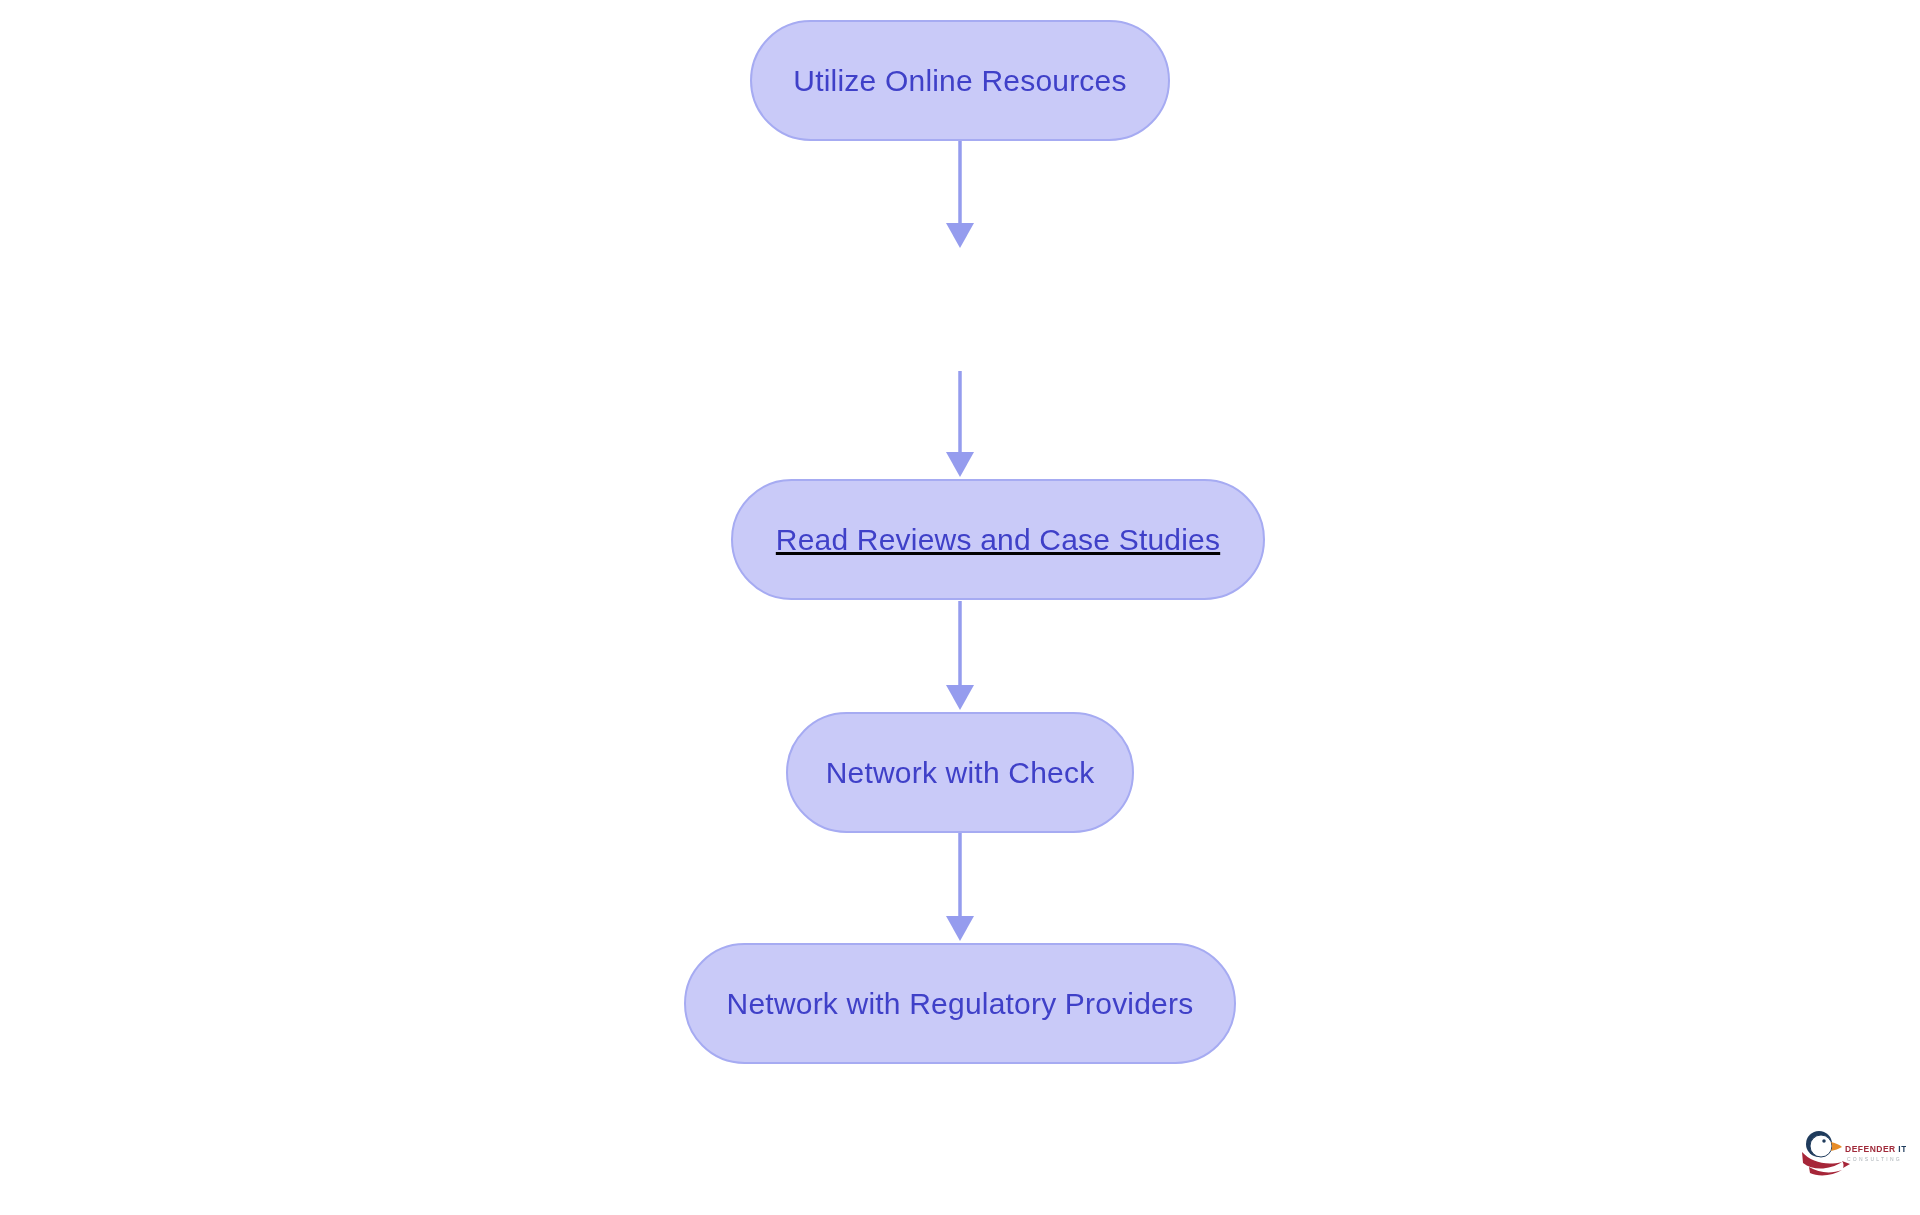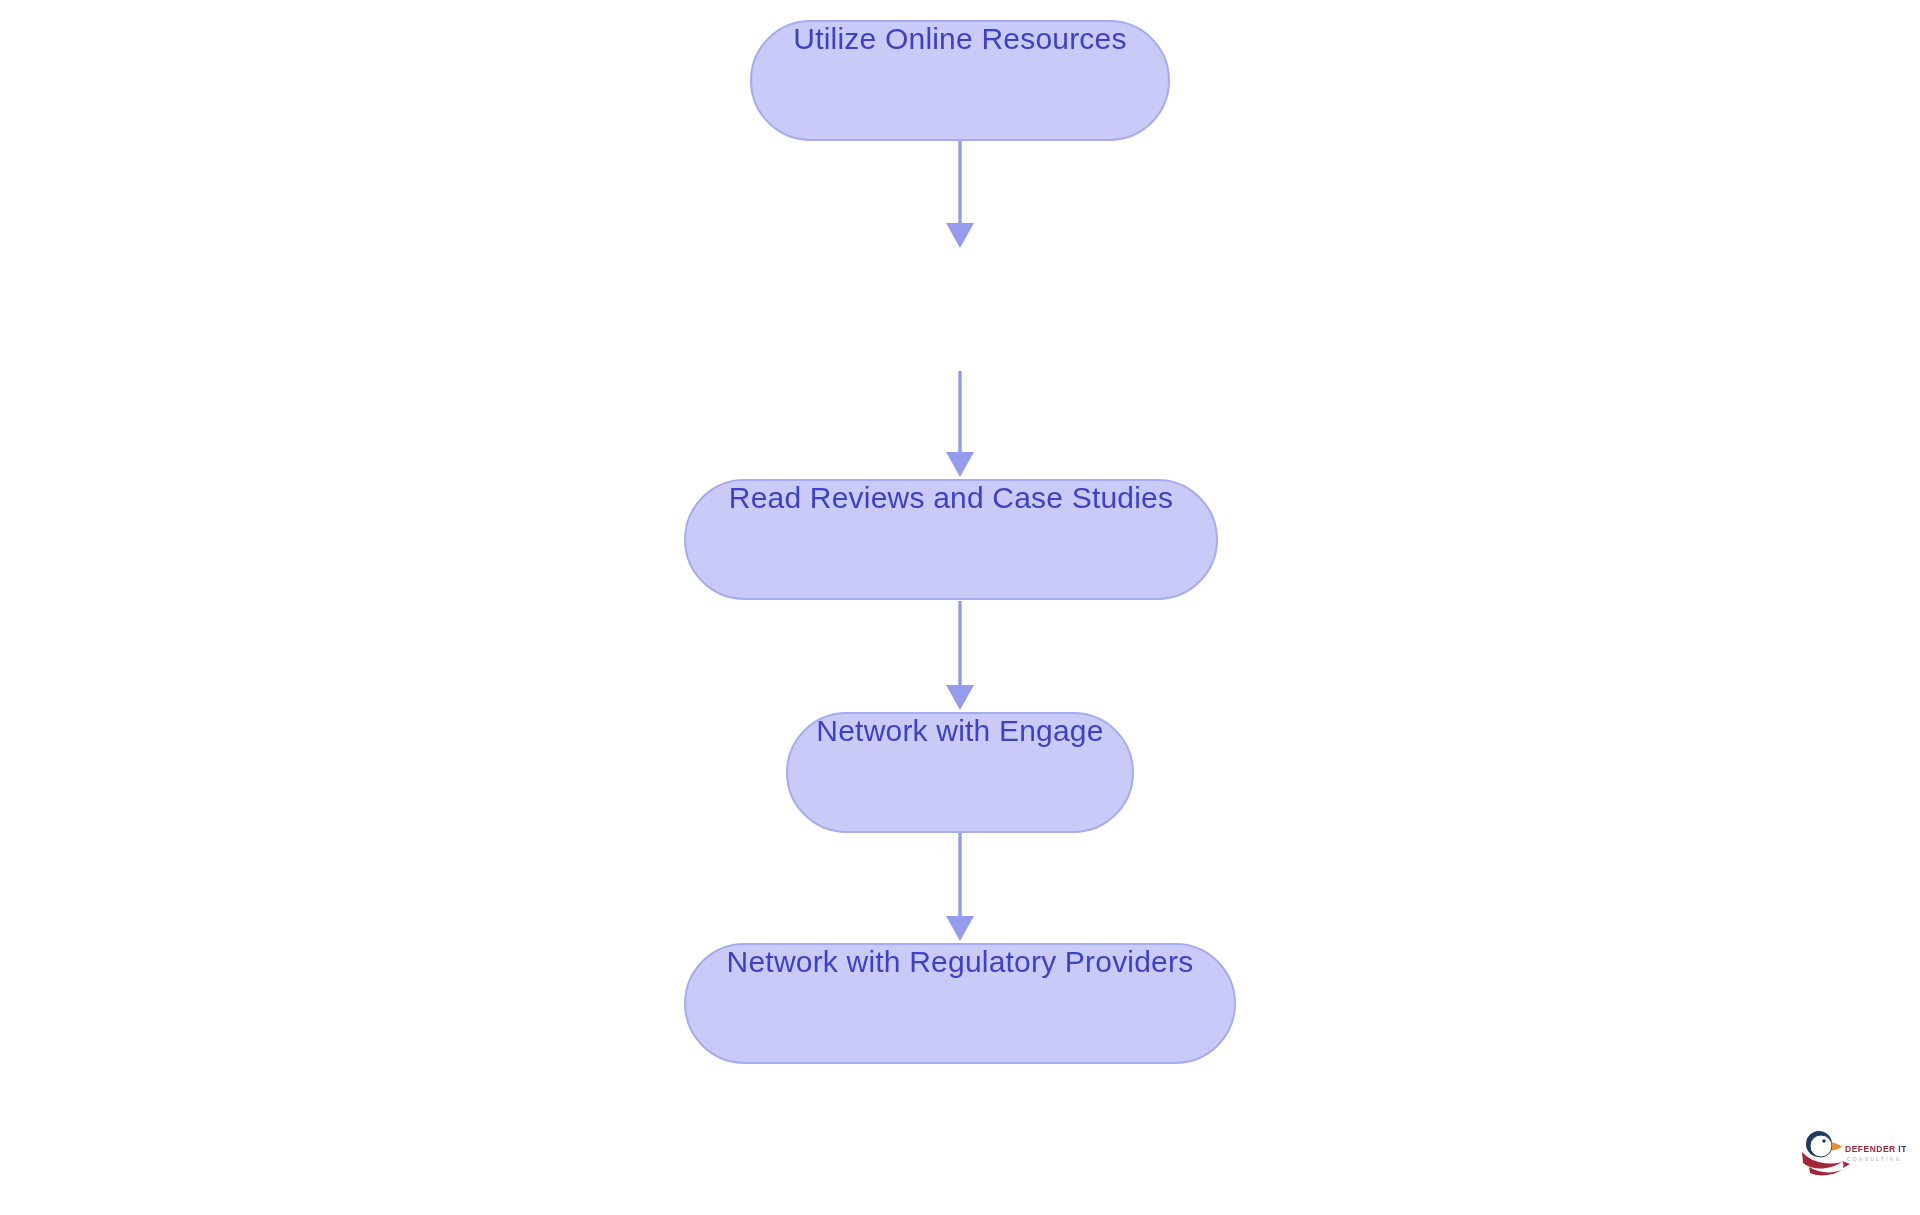--- a/index.html
+++ b/index.html
@@ -14,33 +14,33 @@
     background: var(--bg, #ffffff);
     overflow: hidden;
   }
   .node {
     position: absolute;
     height: 121px;
     border-radius: 60.5px;
     background: var(--node-fill, #c9caf8);
     border: 2px solid var(--node-border, #a6abf2);
     display: flex;
-    align-items: flex-start;
+    align-items: center;
     justify-content: center;
   }
   .node .node-label {
     color: var(--node-text, #3f40c8);
     font-size: 30px;
     font-weight: 500;
     letter-spacing: 0.2px;
     white-space: nowrap;
   }
   .node-1 { left: 750px; top: 20px;  width: 420px; }
   .node-2 { left: 788px; top: 250px; width: 344px; }
-  .node-3 { left: 684px; top: 479px; width: 534px; }
+  .node-3 { left: 731px; top: 479px; width: 534px; text-decoration: underline; }
   .node-4 { left: 786px; top: 712px; width: 348px; }
   .node-5 { left: 684px; top: 943px; width: 552px; }
 
   .arrow { position: absolute; left: 944px; width: 32px; }
   .arrow svg { display: block; width: 100%; height: 100%; }
   .arrow line { stroke: var(--arrow, #959cee); stroke-width: 3.5; }
   .arrow polygon { fill: var(--arrow, #959cee); }
   .arrow-1 { top: 141px; height: 108px; }
   .arrow-2 { top: 371px; height: 107px; }
   .arrow-3 { top: 601px; height: 110px; }
@@ -87,21 +87,21 @@
   </div>
 
   <div class="arrow arrow-3">
     <svg viewBox="0 0 32 110">
       <line x1="16" y1="0" x2="16" y2="86"></line>
       <polygon points="2,84 30,84 16,109"></polygon>
     </svg>
   </div>
 
   <div class="node node-4">
-    <span class="node-label">Network with Engage</span>
+    <span class="node-label">Network with Check</span>
   </div>
 
   <div class="arrow arrow-4">
     <svg viewBox="0 0 32 109">
       <line x1="16" y1="0" x2="16" y2="85"></line>
       <polygon points="2,83 30,83 16,108"></polygon>
     </svg>
   </div>
 
   <div class="node node-5">

